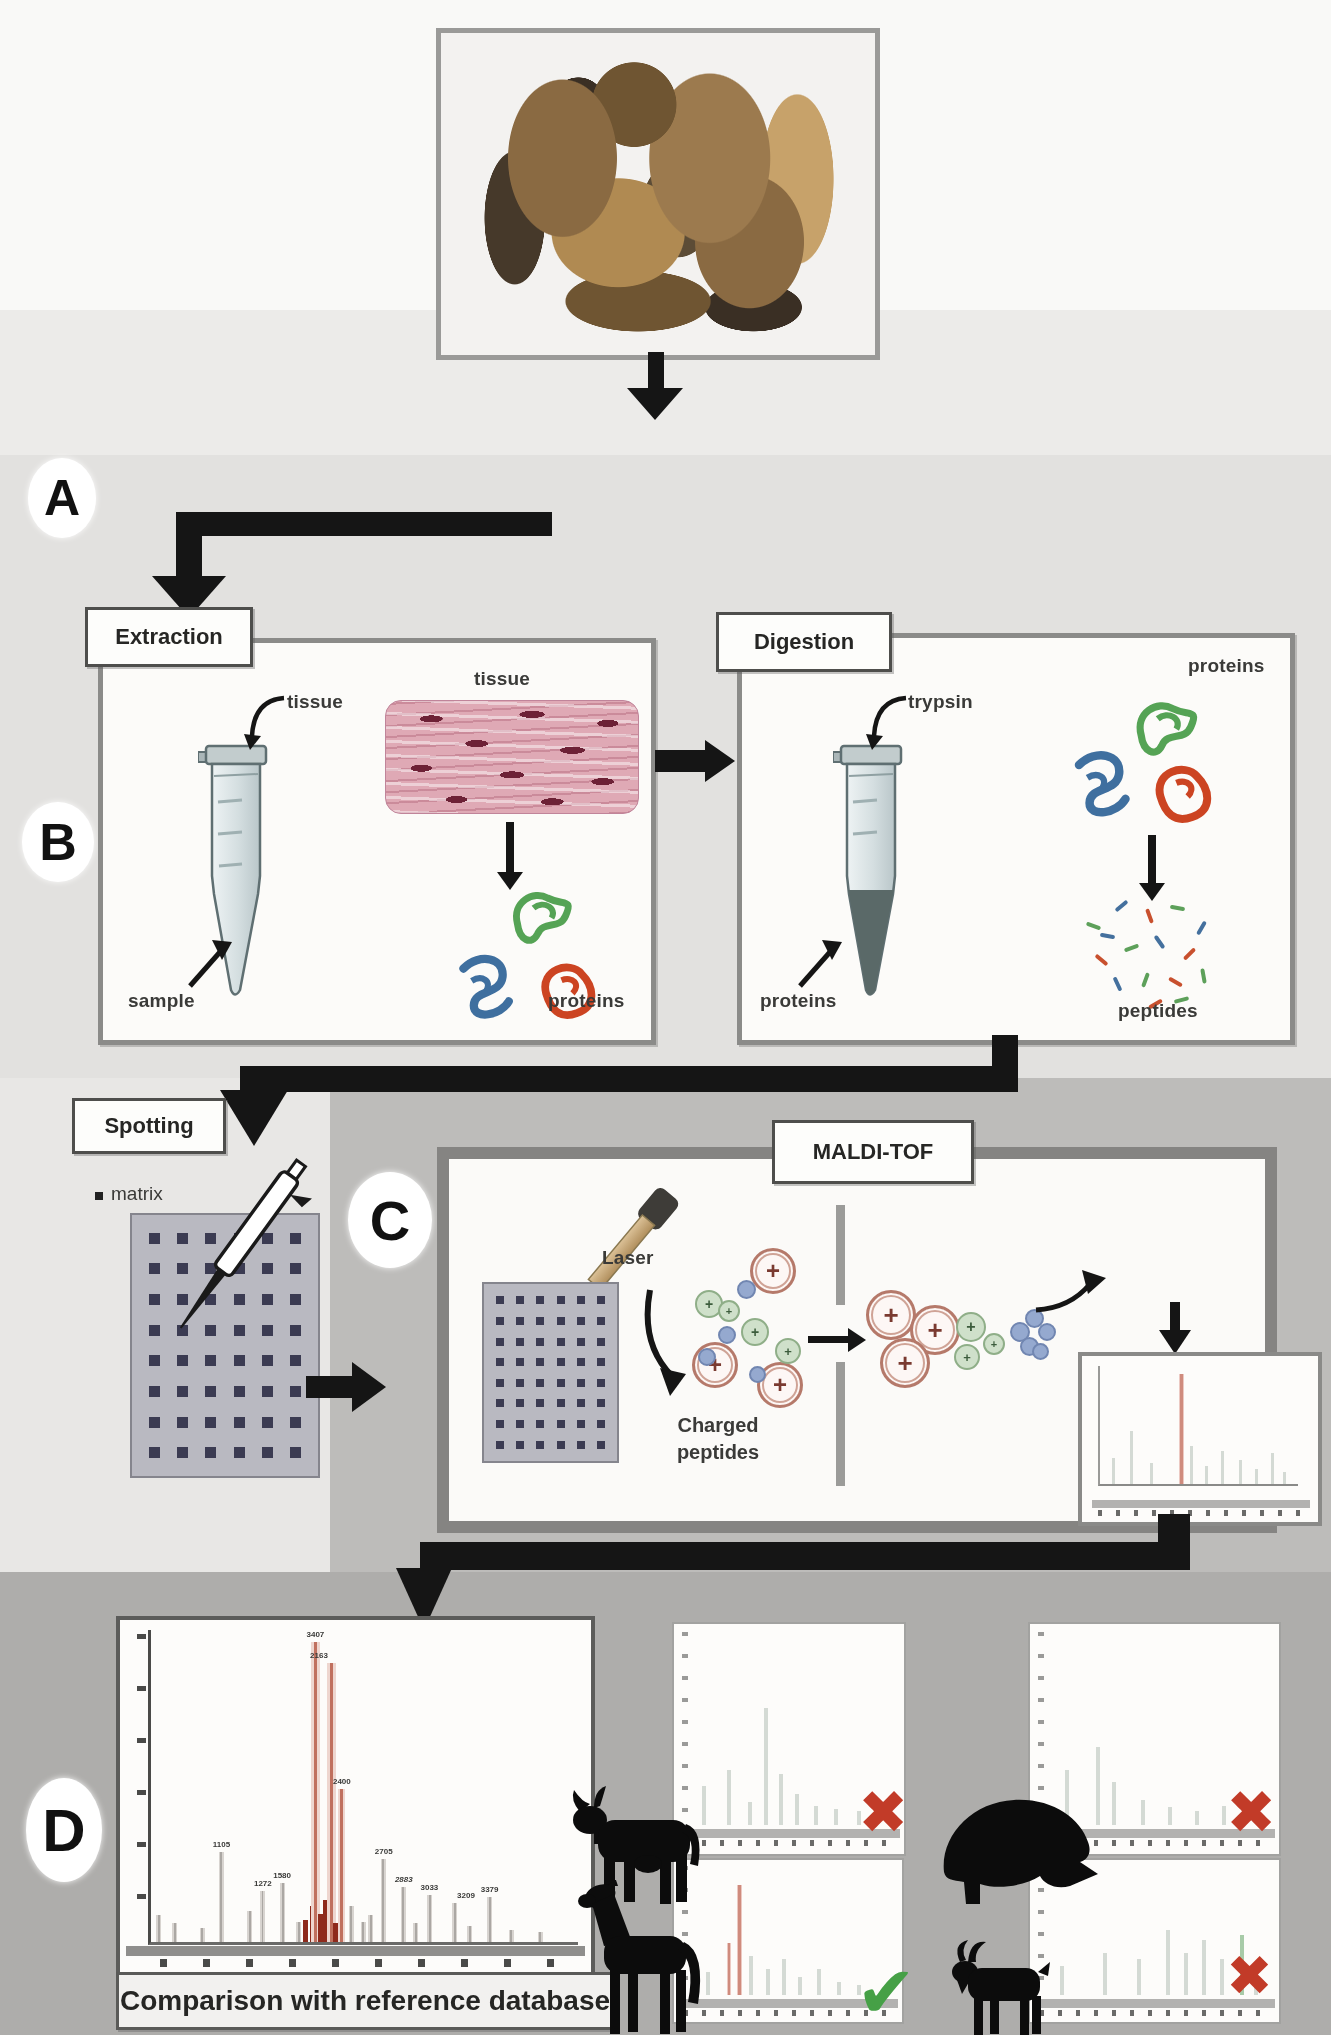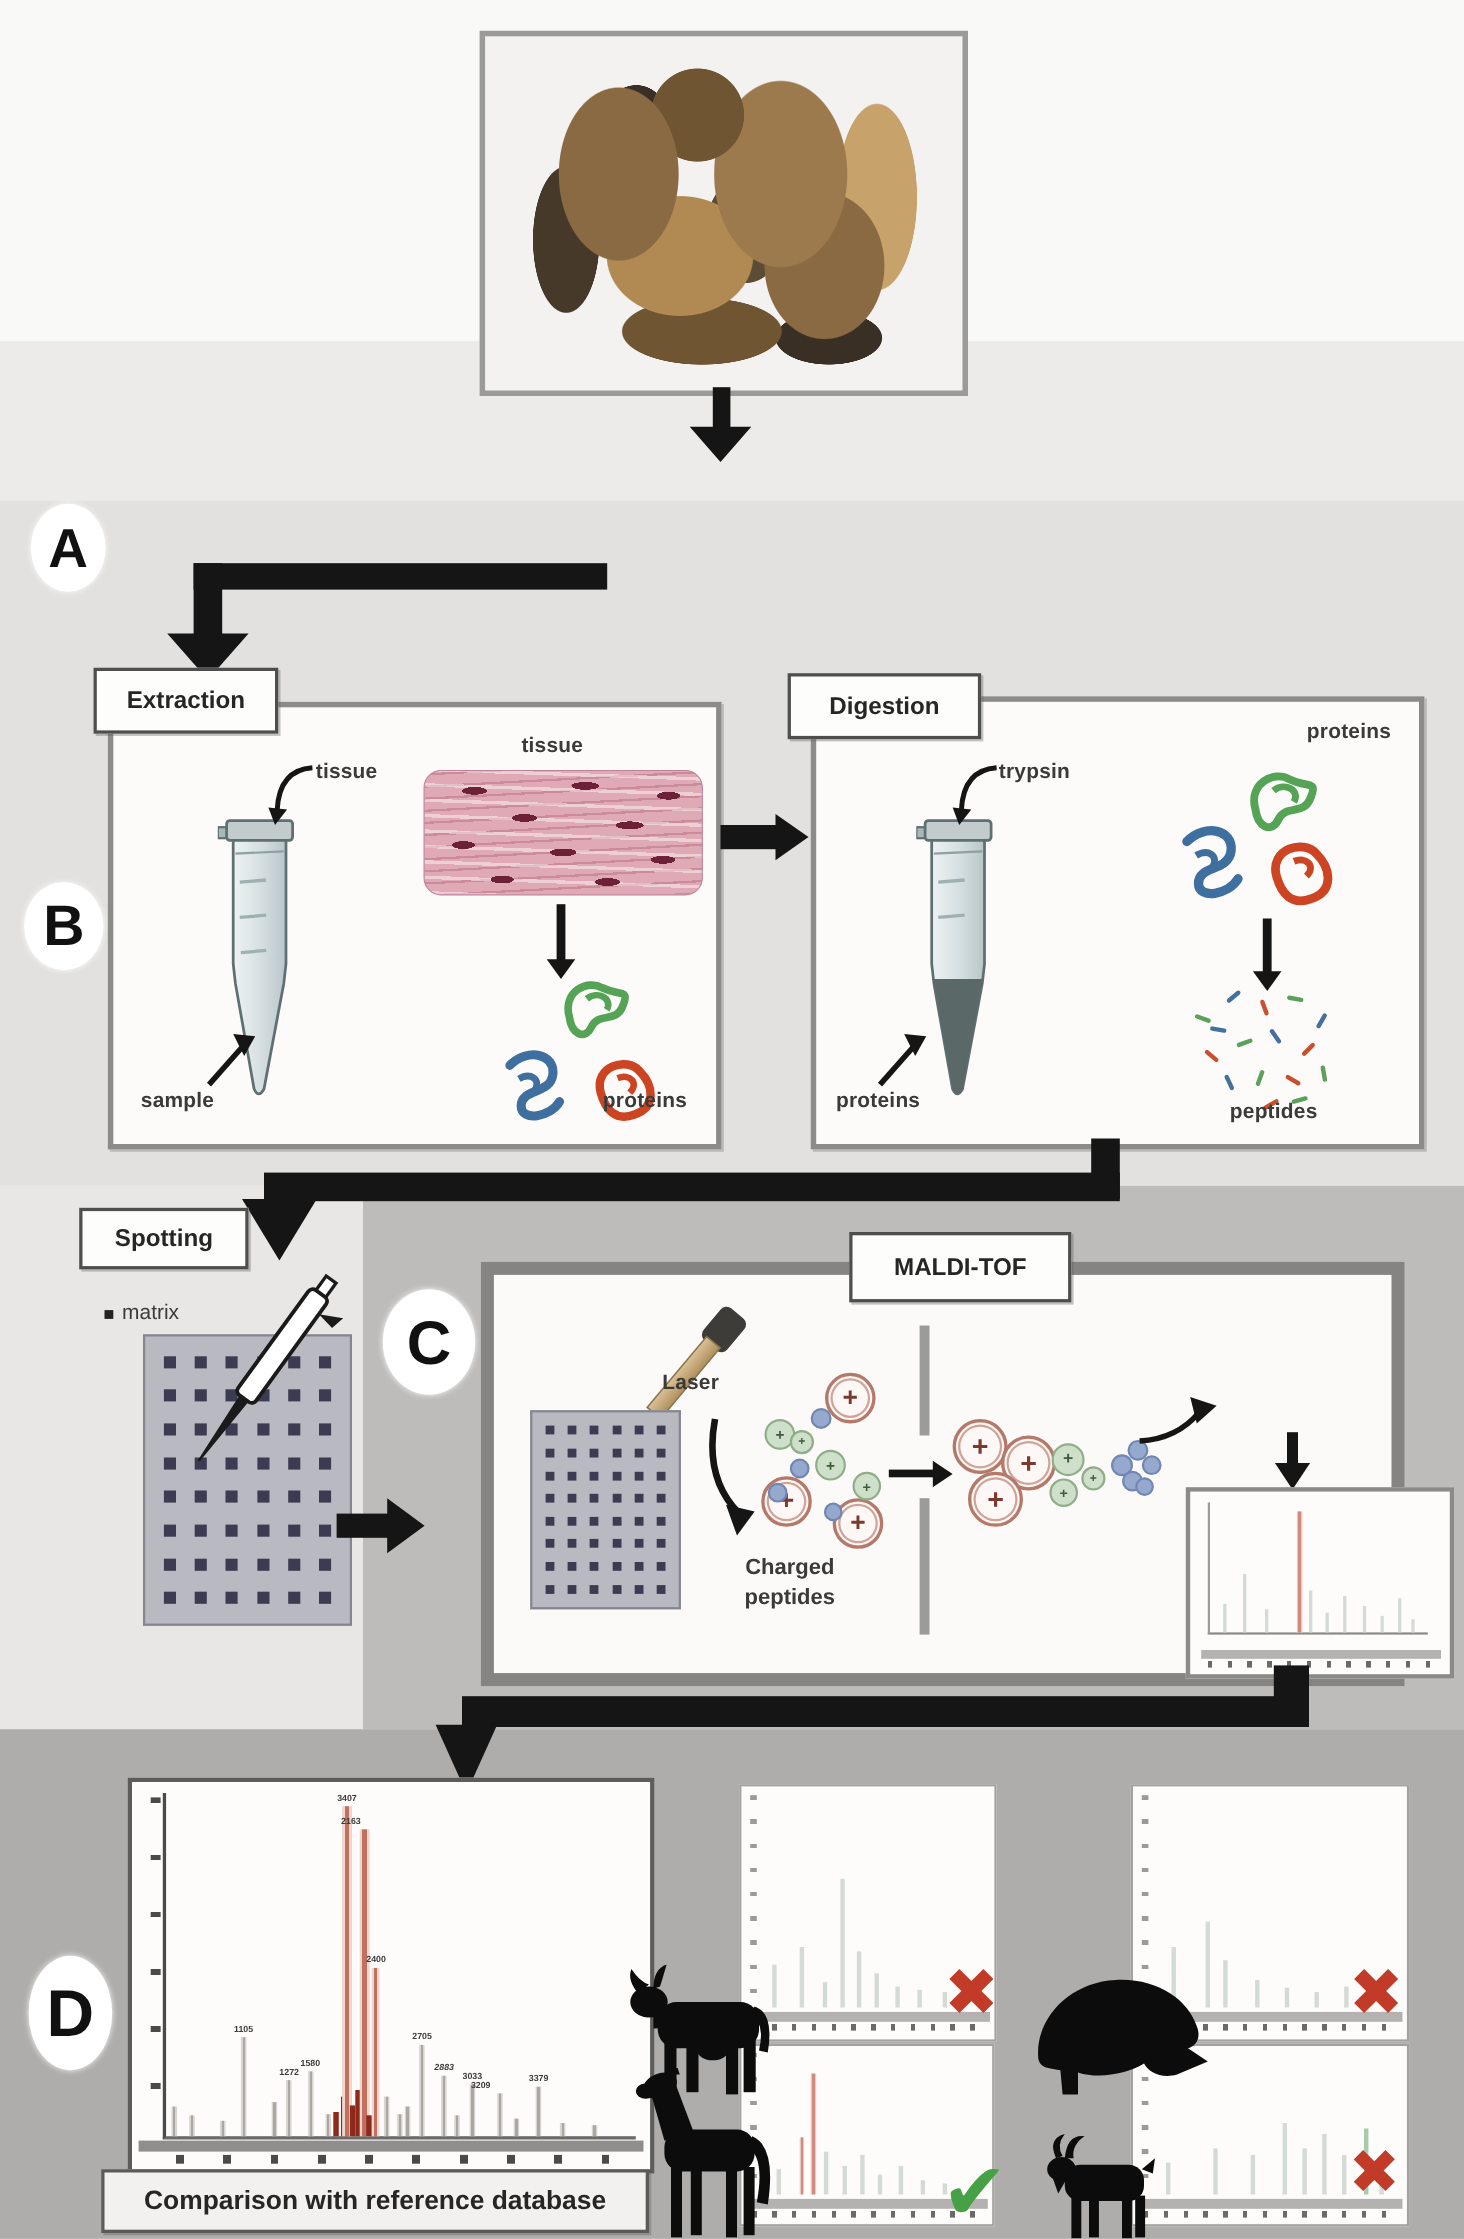--- a/index.html
+++ b/index.html
@@ -494,33 +494,33 @@
         <div class="pk" style="left: 209.719px; width: 5px; height: 20.28px;"></div>
         <div class="pk" style="left: 217.405px; width: 5px; height: 26.52px;"></div>
         <div class="pk" style="left: 230.215px; width: 5px; height: 82.68px;"></div>
         <div class="pklabel" style="left: 232.715px; bottom: 85.68px;">2705</div>
         <div class="pk" style="left: 250.284px; width: 5px; height: 54.6px;"></div>
         <div class="pklabel" style="left: 252.784px; bottom: 57.6px; font-style: italic;">2883</div>
         <div class="pk" style="left: 262.24px; width: 5px; height: 18.72px;"></div>
         <div class="pk" style="left: 275.904px; width: 5px; height: 46.8px;"></div>
         <div class="pklabel" style="left: 278.404px; bottom: 49.8px;">3033</div>
         <div class="pk" style="left: 300.67px; width: 5px; height: 39px;"></div>
-        <div class="pklabel" style="left: 286px; bottom: 42px; margin-top: 20px;">3209</div>
+        <div class="pklabel" style="left: 315px; bottom: 42px; margin-top: 20px;">3209</div>
         <div class="pk" style="left: 315.615px; width: 5px; height: 15.6px;"></div>
         <div class="pk" style="left: 336.111px; width: 5px; height: 45.24px;"></div>
         <div class="pklabel" style="left: 338.611px; bottom: 48.24px;">3379</div>
         <div class="pk" style="left: 358.315px; width: 5px; height: 12.48px;"></div>
         <div class="pk" style="left: 386.924px; width: 5px; height: 10.296px;"></div>
       </div>
     <div class="ytick" style="left:17px;top:14px;width:9px;height:304px;"></div>
     <div class="basestrip" style="left:6px;right:6px;bottom:16px;height:10px;"></div>
     <div class="xtickrow" style="left:40px;right:10px;bottom:5px;height:8px;"></div>
   </div>
 
-  <div class="label-box" style="left:92px;top:1972px;width:492px;height:52px;font-size:24px;background:#f2f1ef;border-color:#5a5a58;">
+  <div class="label-box" style="left:116px;top:1972px;width:492px;height:52px;font-size:28px;background:#f2f1ef;border-color:#5a5a58;">
     <span>Comparison with reference database</span>
   </div>
 
   <div class="specbox spec-faint" style="left:672px;top:1622px;width:230px;height:230px;border:2px solid #a2a2a0;">
     <div class="plot spec-faint" style="left:14px;top:6px;width:206px;height:195px;">
         <div class="pk" style="left: 14.48px; width: 4px; height: 39px;"></div>
         <div class="pk" style="left: 39.2px; width: 4px; height: 54.6px;"></div>
         <div class="pk" style="left: 59.8px; width: 4px; height: 23.4px;"></div>
         <div class="pk" style="left: 76.28px; width: 4px; height: 117px;"></div>
         <div class="pk" style="left: 90.7px; width: 4px; height: 50.7px;"></div>

